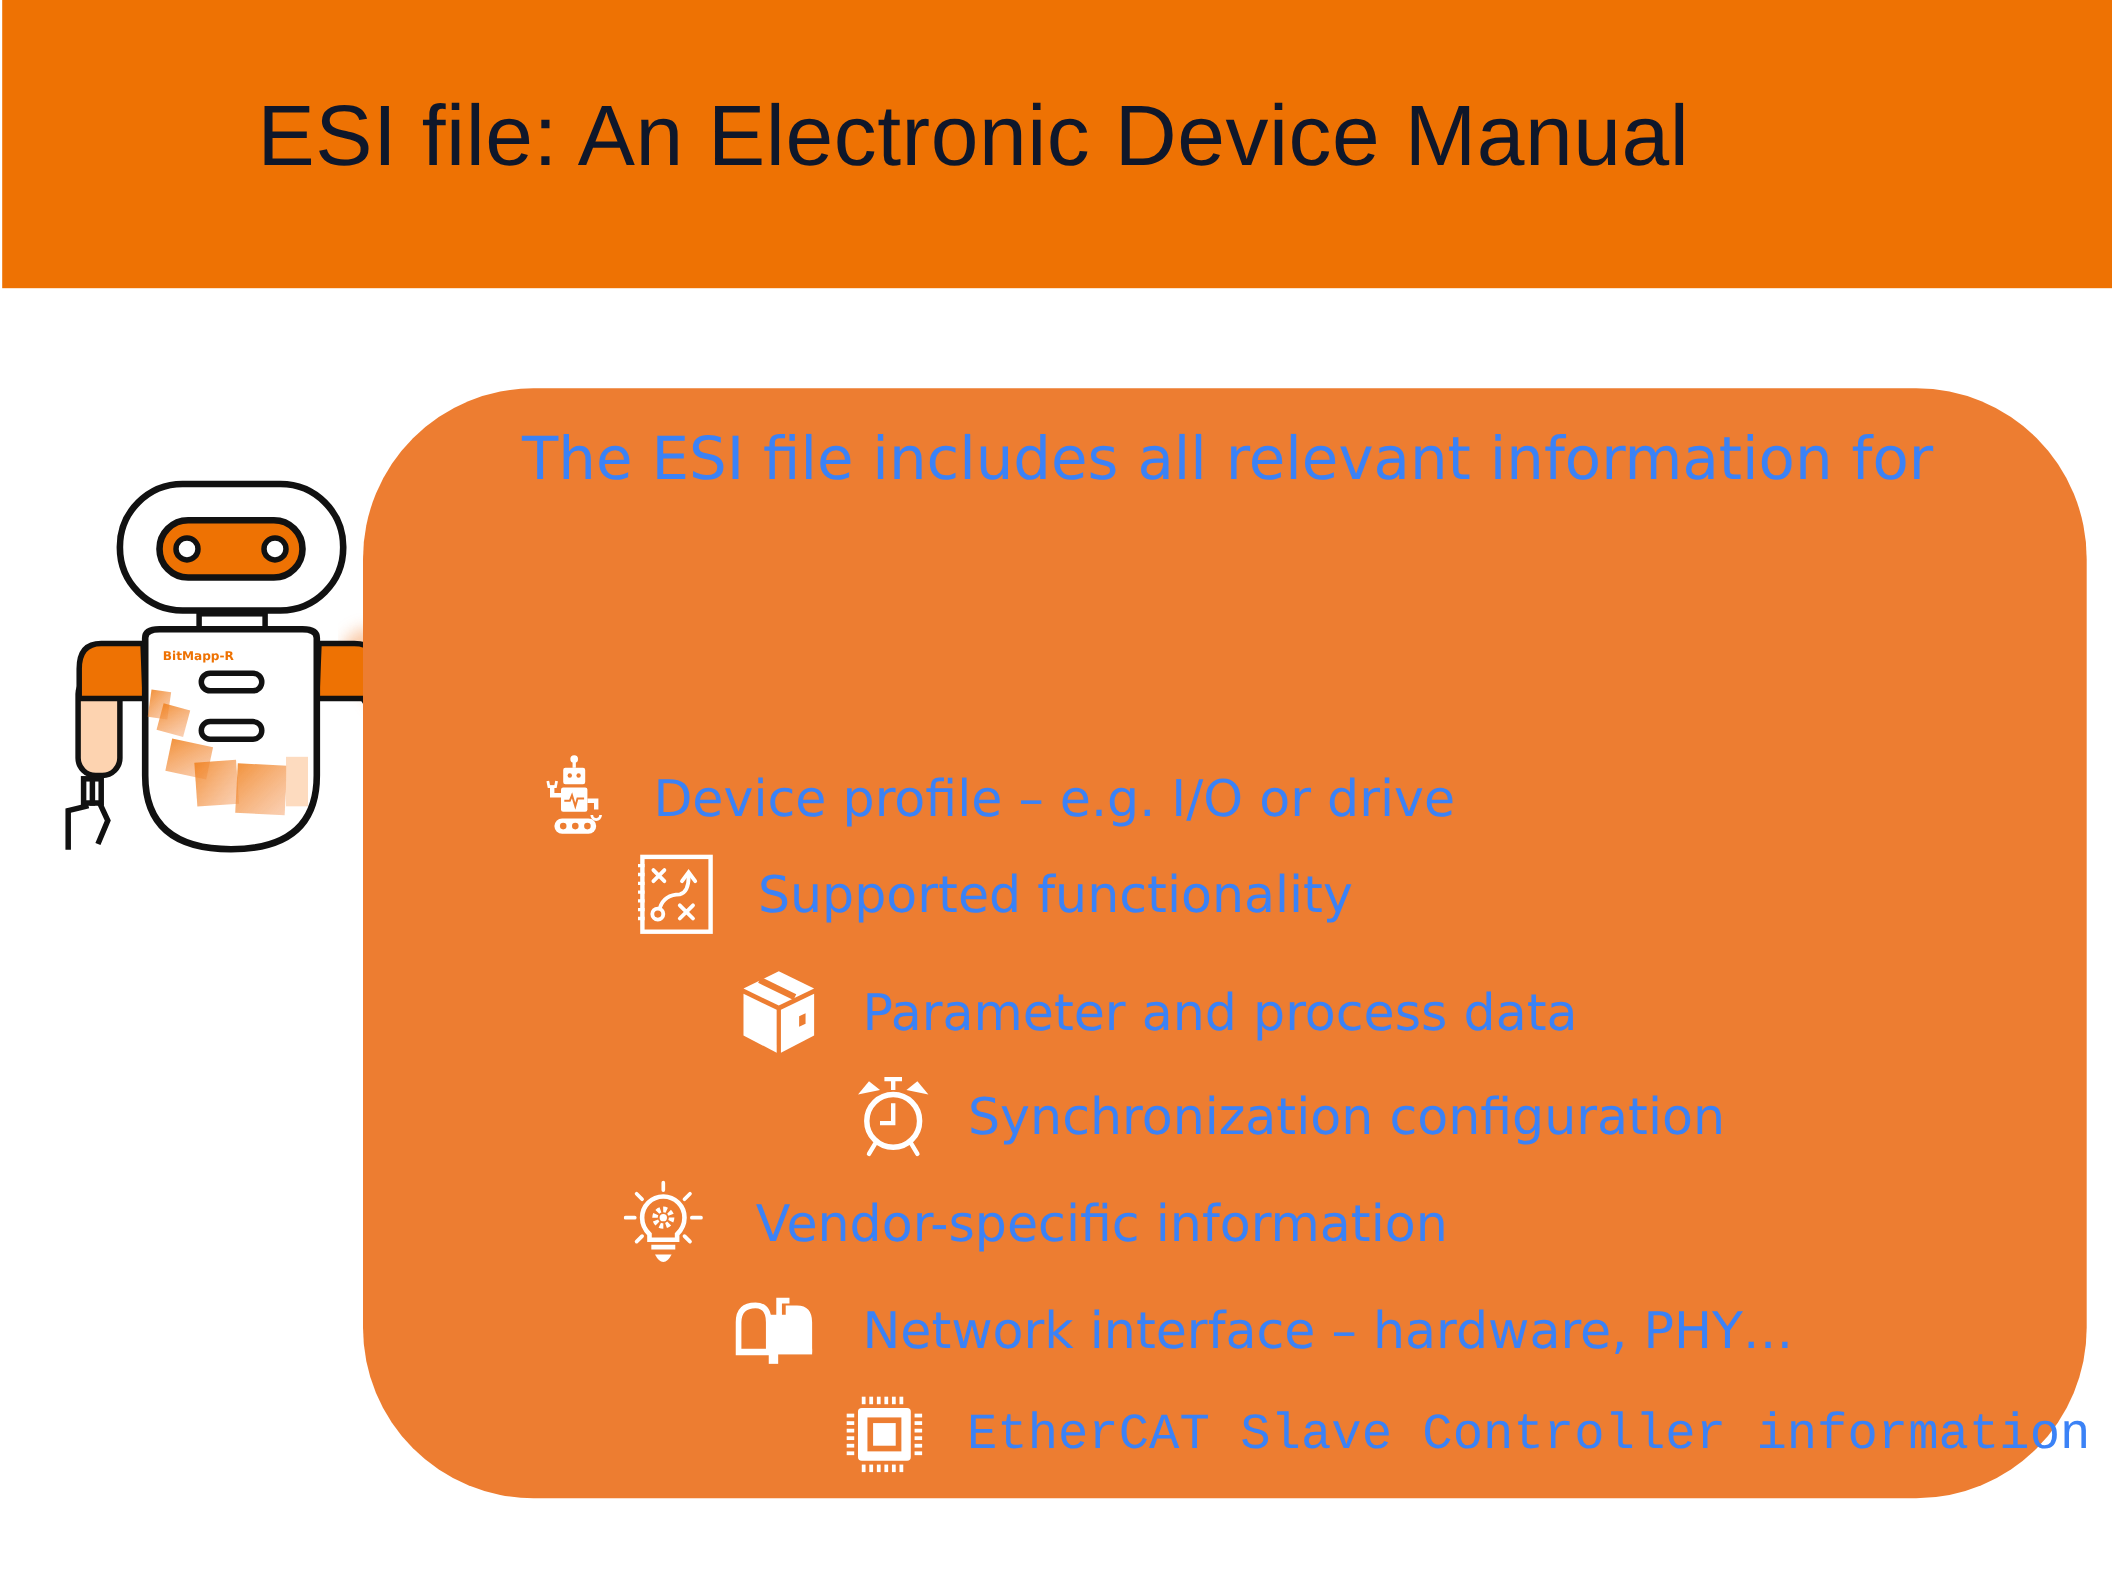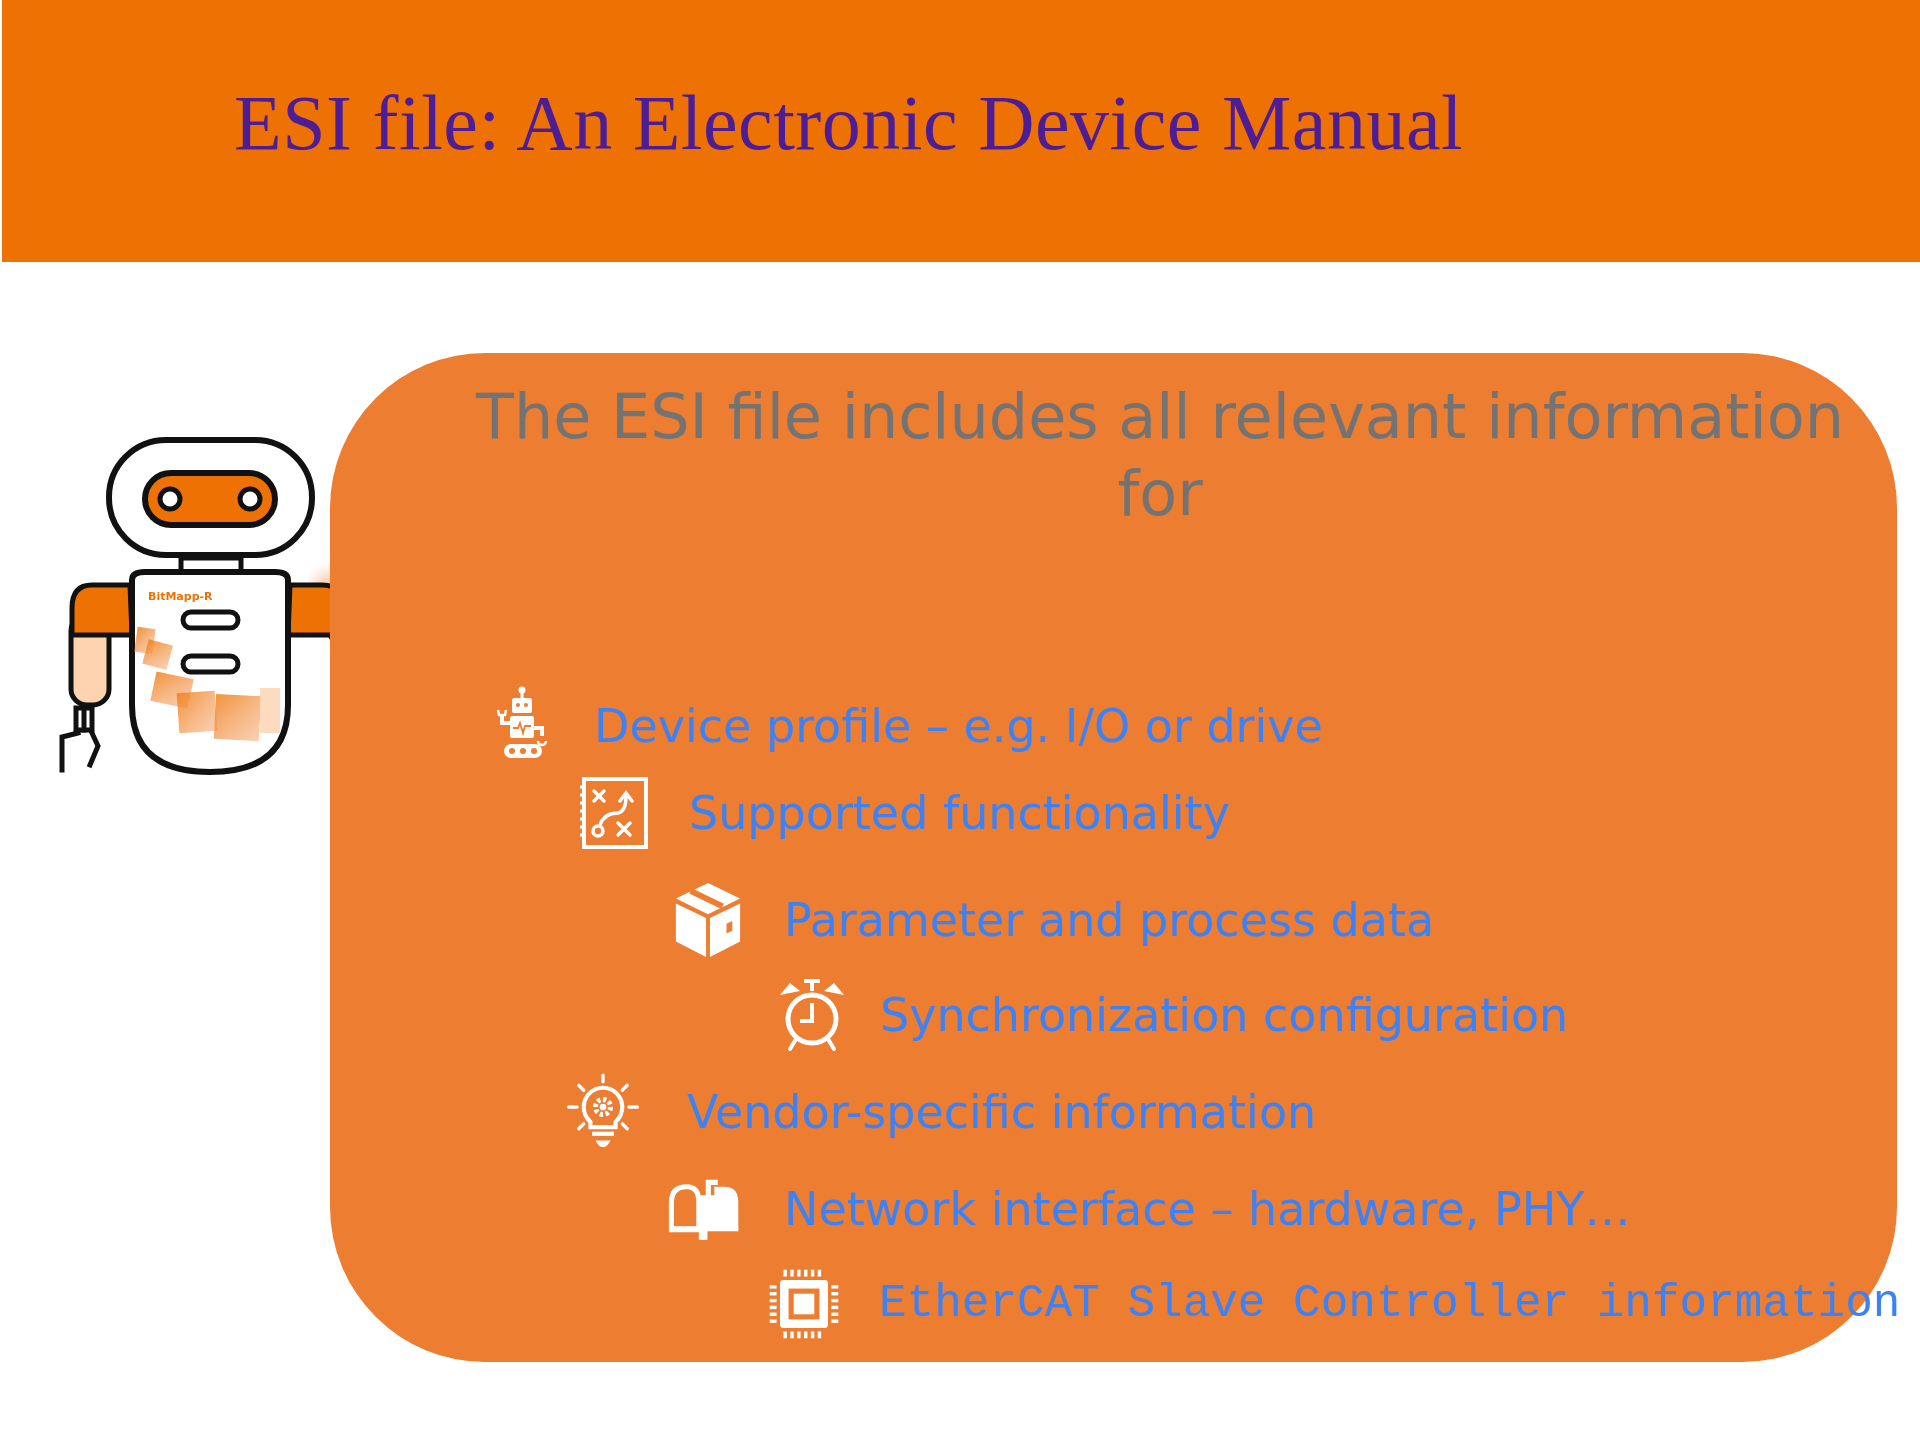--- a/index.html
+++ b/index.html
@@ -7,31 +7,31 @@
     width: 1920px; height: 1440px; position: relative; overflow: hidden;
     background: #ffffff;
     font-family: "DejaVu Sans", "Liberation Sans", sans-serif;
   }
   .header {
     position: absolute; left: 2px; top: 0; width: 1918px; height: 262px;
     background: #EE7203;
   }
   .title {
     position: absolute; left: 232px; top: 78px;
-    font-size: 78px; color: #4c1d95; font-weight: normal;
+    font-size: 78px; color: #0f172a; font-weight: normal;
     letter-spacing: 0.5px; white-space: nowrap;
-    font-family: Liberation Serif, serif;
+    font-family: Liberation Sans, sans-serif;
   }
   .panel {
     position: absolute; left: 330px; top: 353px; width: 1567px; height: 1009px;
     background: #ED7D31; border-radius: 155px;
   }
   .intro {
-    position: absolute; left: 460px; top: 378px; width: 1400px;
-    text-align: center; color: #737373; font-size: 62px; line-height: 77px;
+    position: absolute; left: 416px; top: 378px; width: 1400px;
+    text-align: center; color: #3b82f6; font-size: 54px; line-height: 77px;
     font-family: "DejaVu Sans", sans-serif;
   }
   .intro b { font-weight: bold; }
   .item { position: absolute; height: 80px; display: flex; align-items: center; }
   .item .icon { width: 72px; height: 80px; display:flex; align-items:center; justify-content:center; }
   .item .icon svg { display:block; }
   .item .label {
     color: #3b82f6; font-size: 46px; white-space: nowrap; position: absolute;
     font-family: "DejaVu Sans", sans-serif;
   }

